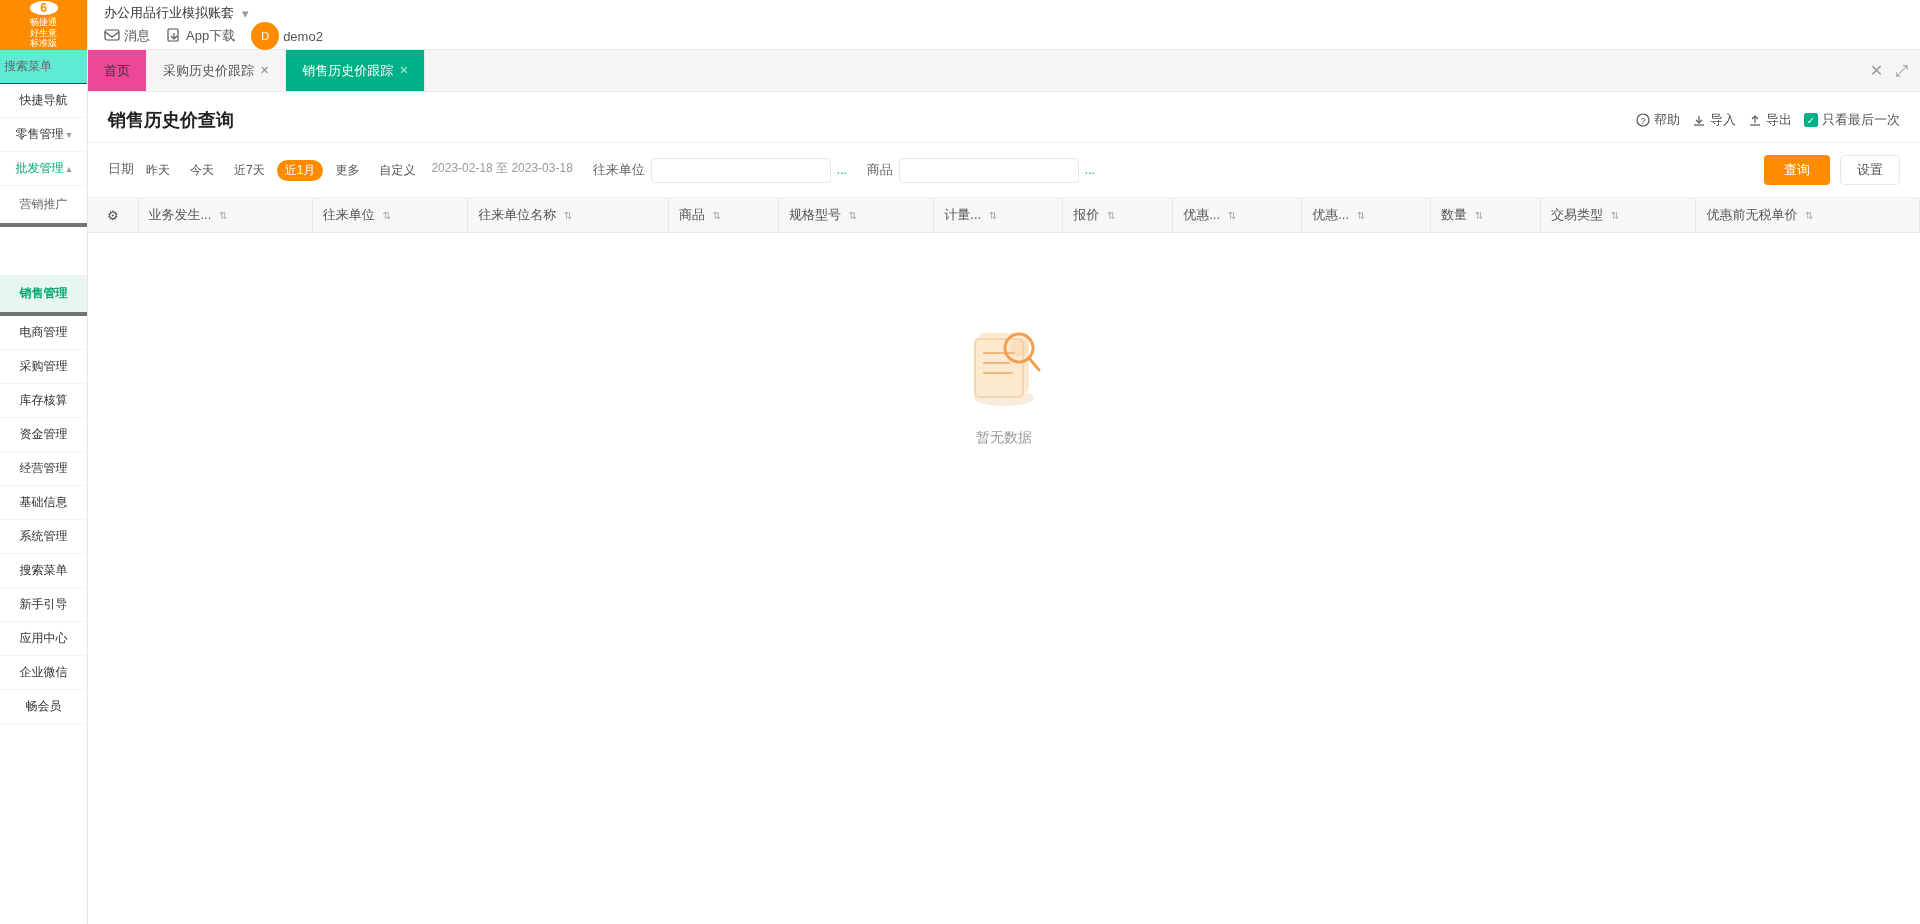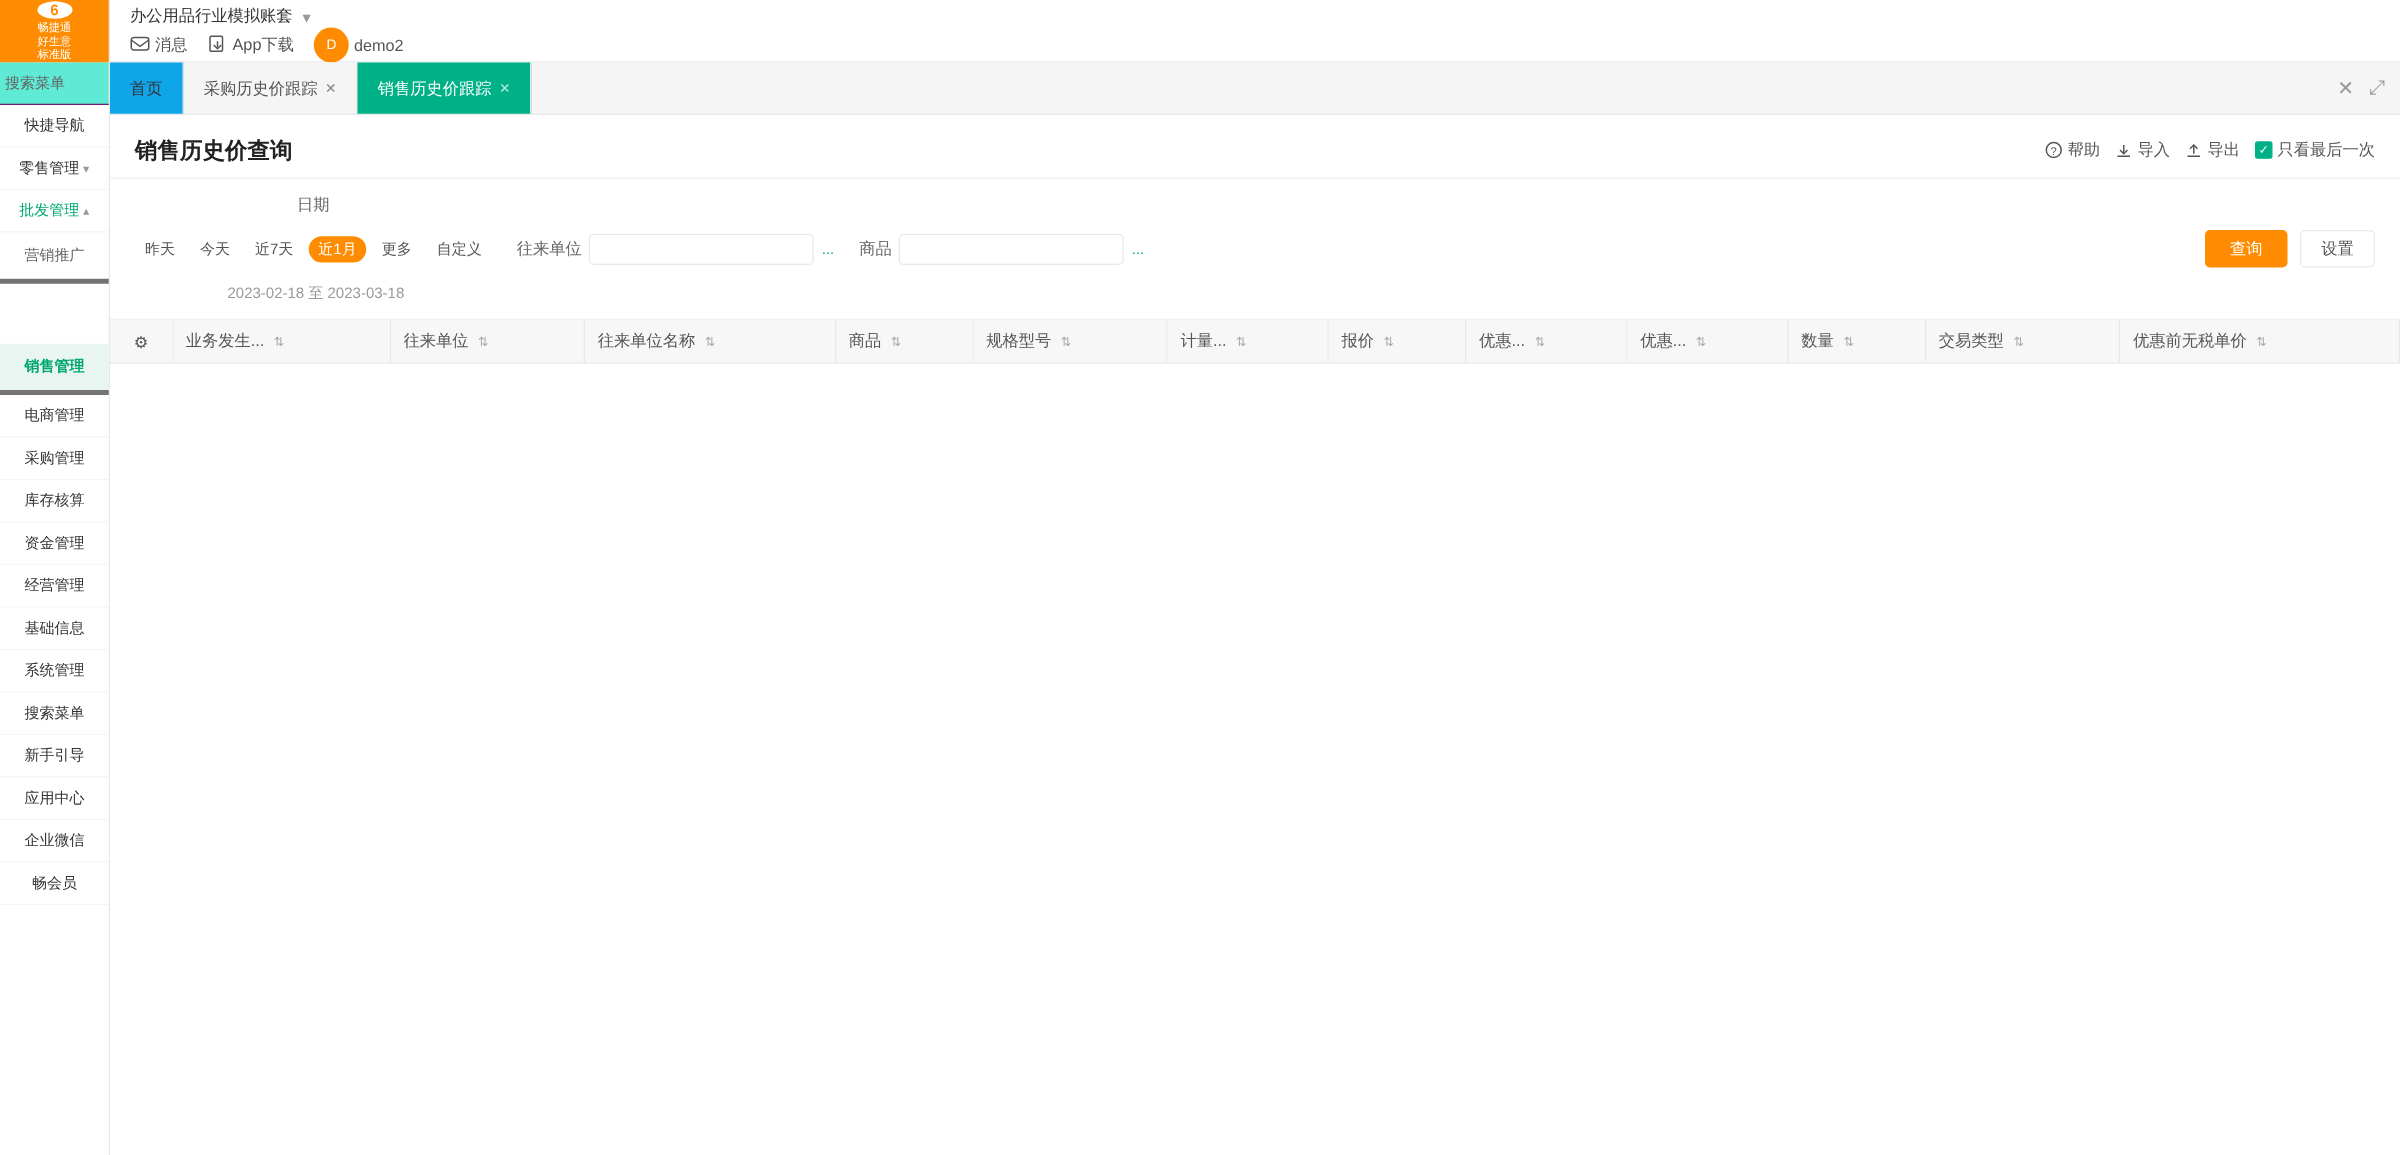--- a/index.html
+++ b/index.html
@@ -137,21 +137,21 @@
       display: flex;
       align-items: center;
       gap: 6px;
       padding: 0 16px;
       font-size: 13px;
       cursor: pointer;
       border-right: 1px solid #e8e8e8;
       white-space: nowrap;
     }
     .tab.home {
-      background: #0ea5e9;
+      background: #ec4899;
       color: #333;
     }
     .tab.inactive {
       background: #f5f5f5;
       color: #555;
     }
     .tab.active {
       background: #00b187;
       color: #fff;
     }
@@ -227,23 +227,21 @@
     .filter-bar {
       padding: 12px 20px;
       display: flex;
       align-items: center;
       gap: 20px;
       border-bottom: 1px solid #f0f0f0;
       flex-wrap: wrap;
     }
     .filter-group {
       display: flex;
-      align-items: center;
-      gap: 16px;
-      flex-direction: column;
+      gap: 4px;
     }
     .filter-label {
       font-size: 13px;
       color: #666;
       white-space: nowrap;
     }
     .date-buttons {
       display: flex;
       align-items: center;
       gap: 4px;
@@ -605,16 +603,36 @@
             <th>
               <span>优惠前无税单价</span>
               <span class="sort-icon">⇅</span>
             </th>
           </tr>
         </thead>
         <tbody>
         </tbody>
       </table>
 
+      <div class="empty-state">
+        <div class="empty-icon">
+          <svg width="100" height="100" viewBox="0 0 100 100">
+
+            <ellipse cx="50" cy="85" rx="30" ry="8" fill="#f5dcc8" opacity="0.6"></ellipse>
+            <rect x="25" y="20" width="50" height="60" rx="5" fill="#fde8d0"></rect>
+            <rect x="20" y="25" width="50" height="60" rx="5" fill="#f5d5b0"></rect>
+            <rect x="22" y="27" width="46" height="56" rx="4" fill="#fde8d0"></rect>
+
+            <line x1="30" y1="40" x2="60" y2="40" stroke="#f0b87a" stroke-width="2" stroke-linecap="round"></line>
+            <line x1="30" y1="50" x2="55" y2="50" stroke="#f0b87a" stroke-width="2" stroke-linecap="round"></line>
+            <line x1="30" y1="60" x2="58" y2="60" stroke="#f0b87a" stroke-width="2" stroke-linecap="round"></line>
+
+            <circle cx="65" cy="35" r="14" fill="none" stroke="#f0a050" stroke-width="3"></circle>
+            <circle cx="65" cy="35" r="9" fill="rgba(255,200,140,0.3)"></circle>
+            <line x1="75" y1="45" x2="85" y2="57" stroke="#f0a050" stroke-width="3" stroke-linecap="round"></line>
+          </svg>
+        </div>
+        <span class="empty-text">暂无数据</span>
+      </div>
     </div>
 
   </div>
 </div>
 
 </body></html>

